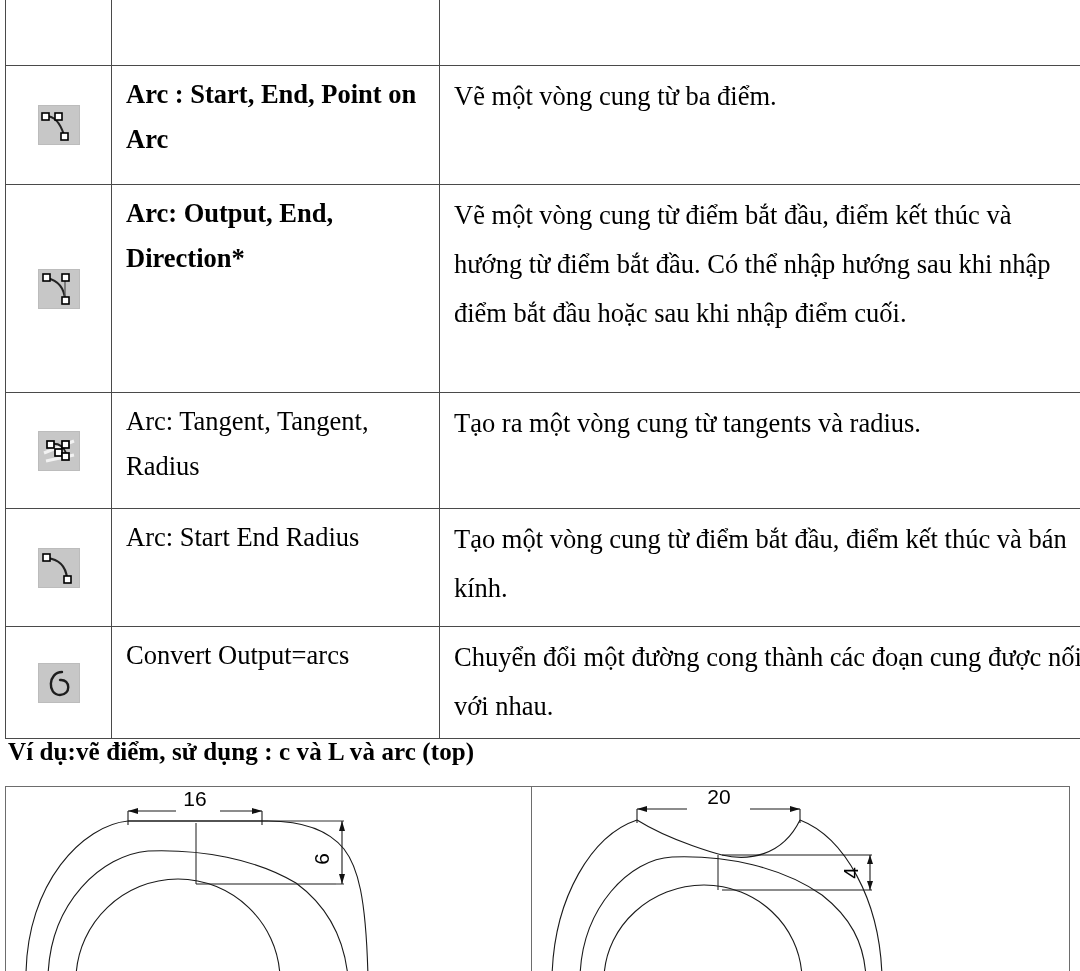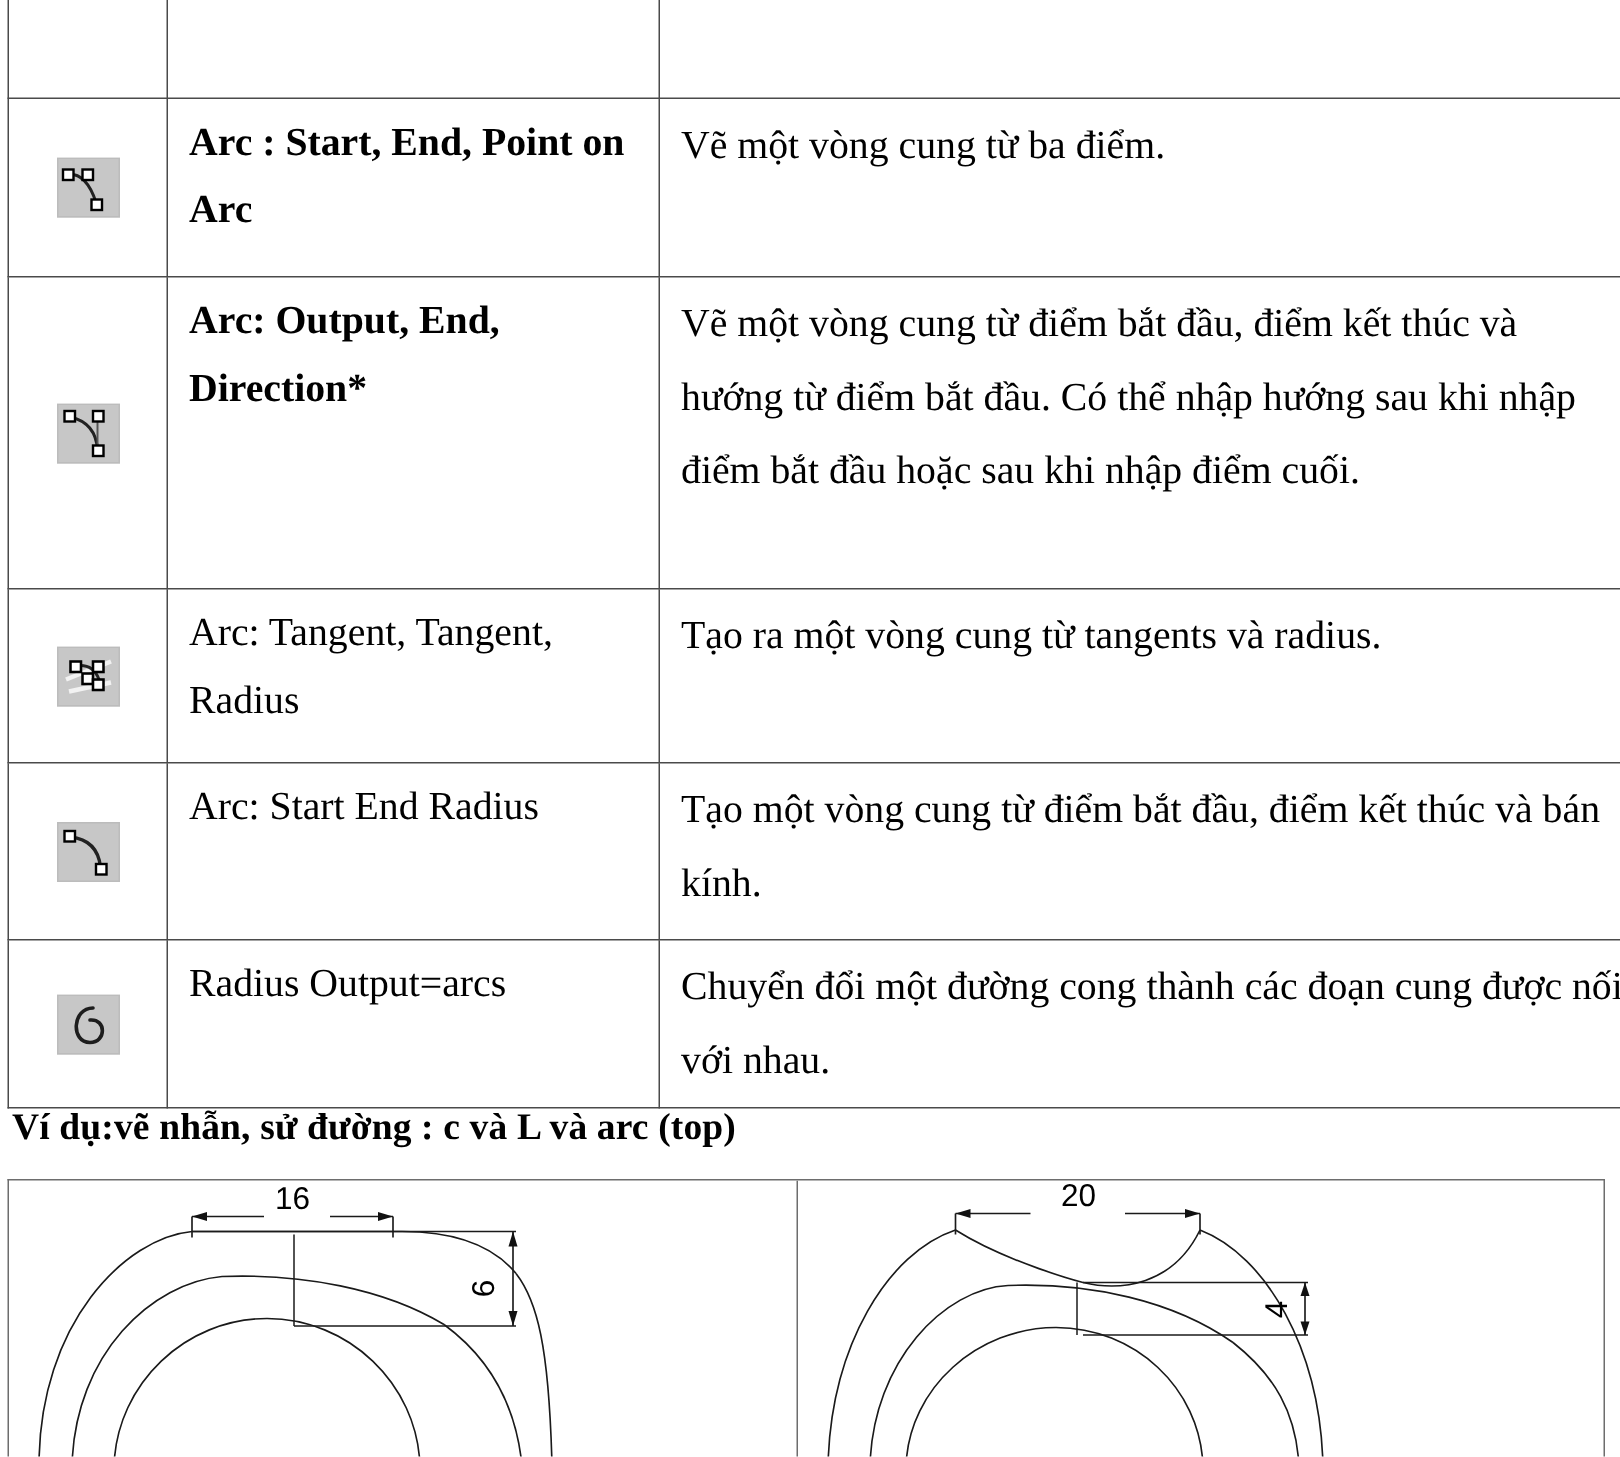--- a/index.html
+++ b/index.html
@@ -154,31 +154,31 @@
         <td class="c-icon">
           <div class="icon-wrap" style="min-height:99px;">
             <div class="icon-box">
               <svg width="42" height="40" viewBox="0 0 42 40">
                 <path d="M24 9 C10 9 9 32 22 32 C33 32 33 16 22 17" stroke="#1d1d1d" stroke-width="2.4" fill="none" stroke-linecap="round"></path>
               </svg>
             </div>
           </div>
         </td>
         <td class="c-name">
-          <div class="cellname">Radius Output=arcs</div>
+          <div class="cellname">Convert Output=arcs</div>
         </td>
         <td class="c-desc">
           <div class="celldesc">Chuyển đổi một đường cong thành các đoạn cung được nối với nhau.</div>
         </td>
       </tr>
 
     </tbody>
   </table>
 
-  <div class="heading">Ví dụ:vẽ nhẫn, sử đường : c và L và arc (top)</div>
+  <div class="heading">Ví dụ:vẽ điểm, sử dụng : c và L và arc (top)</div>
 
   <div class="figbox">
 
     <div class="figcell left">
       <svg width="525" height="190" viewBox="0 0 525 190">
         <g stroke="#1a1a1a" fill="none" stroke-width="1.1">
 
           <path d="M20 190 C20 95 78 38 122 34"></path>
           <path d="M122 34 C175 34 240 34 262 34"></path>
           <path d="M262 34 C290 34 320 40 338 62"></path>

